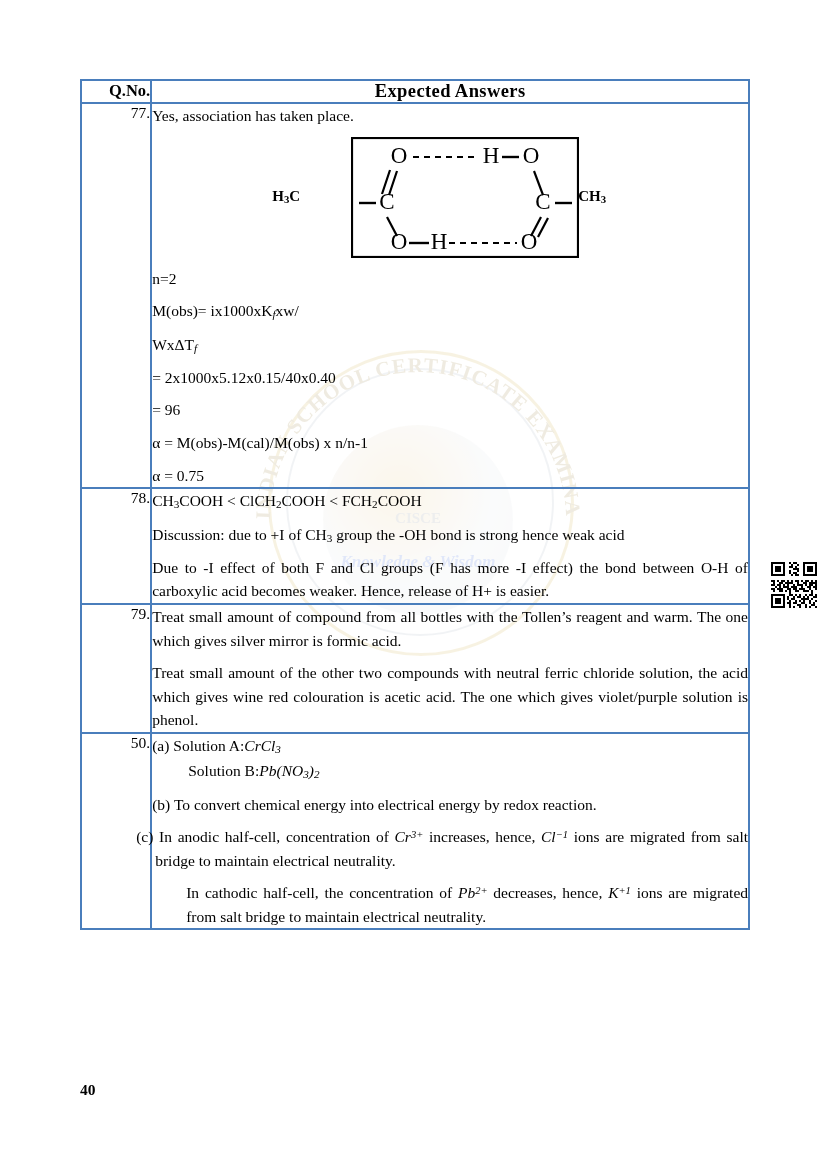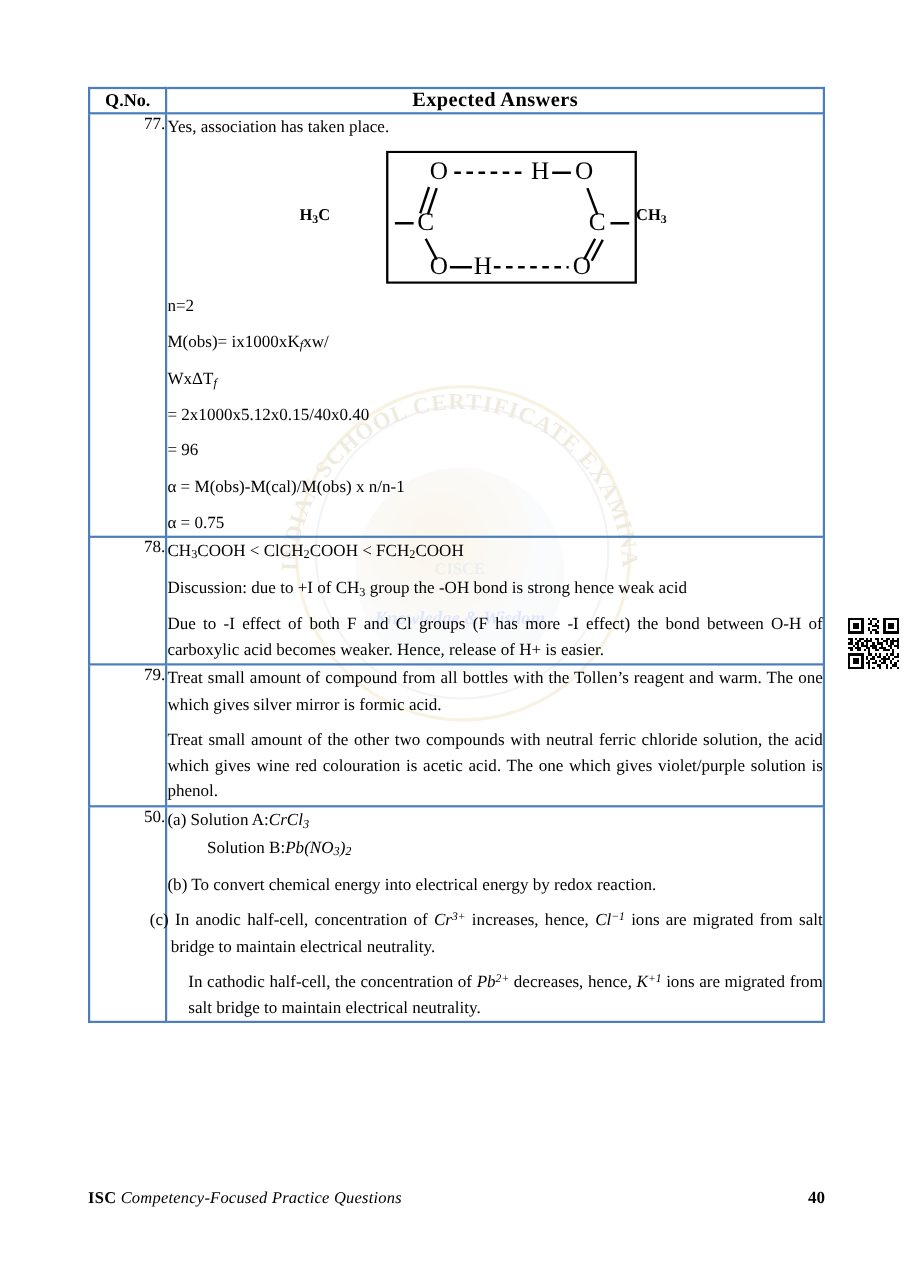--- a/index.html
+++ b/index.html
@@ -92,21 +92,21 @@
   #answer-table td {
     border: 2px solid #4a7ebc;
     padding: 0;
     vertical-align: top;
     background: transparent;
   }
   .col-qno { width: 70px; }
   .col-ans { width: 596px; }
 
   .hdr-qno {
-    text-align: center;
+    text-align: right;
     font-weight: bold;
     font-size: 16.5px;
     padding: 13px 4px 12px 4px;
   }
   .hdr-ans {
     text-align: center;
     font-weight: bold;
     font-size: 18.5px;
     letter-spacing: 0.4px;
     padding: 13px 4px 12px 4px;
@@ -443,32 +443,28 @@
           <span>To convert chemical energy into electrical energy by redox reaction.</span>
         </p>
         <p class="hang-b">
           <span>(c)</span>
           <span>In anodic half-cell, concentration of</span>
           <span class="chem-i">Cr<sup>3+</sup></span>
           <span>increases, hence,</span>
           <span class="chem-i">Cl<sup>−1</sup></span>
           <span>ions are migrated from salt bridge to maintain electrical neutrality.</span>
         </p>
-        <p class="just" style="padding-left:19px">
+        <p class="just" style="padding-left:34px">
           <span>In cathodic half-cell, the concentration of</span>
           <span class="chem-i">Pb<sup>2+</sup></span>
           <span>decreases, hence,</span>
           <span class="chem-i">K<sup>+1</sup></span>
           <span>ions are migrated from salt bridge to maintain electrical neutrality.</span>
         </p>
       </td>
     </tr>
 
   </tbody>
 </table>
 
 <div id="page-footer">
-  <div id="footer-text">
-    <span class="isc">ISC</span>
-    <span class="ttl">Competency-Focused Practice Questions</span>
-  </div>
   <div id="page-number">40</div>
 </div>
 
 </body></html>

